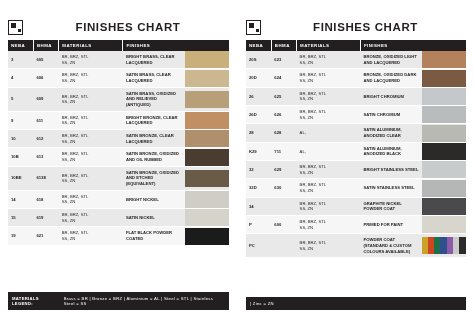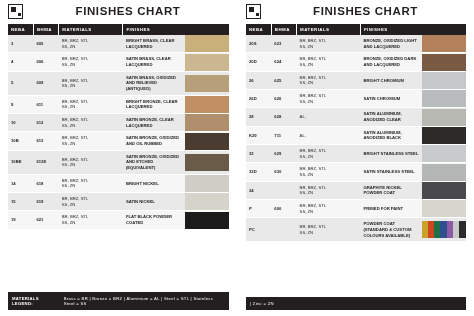--- a/index.html
+++ b/index.html
@@ -1,18 +1,18 @@
 <!DOCTYPE html>
 <html><head>
 <meta charset="utf-8">
 <style>
   html,body{margin:0;padding:0;background:#ffffff;}
   body{width:474px;height:316px;overflow:hidden;font-family:"Liberation Sans",sans-serif;color:#231f20;}
   .page{position:relative;width:474px;height:316px;display:flex;}
-  .panel{position:relative;width:237px;height:316px;box-sizing:border-box;padding:0 8px 0 8px;}
+  .panel{position:relative;width:237px;height:316px;box-sizing:border-box;padding:16px 8px 0 8px;}
   .panel.right{border-left:1px solid #ffffff;}
   .phead{display:flex;align-items:center;height:22px;}
   .logo{width:13px;height:13px;border:1.5px solid #231f20;position:relative;flex:0 0 auto;margin-right:4px;}
   .logo:before{content:"";position:absolute;left:2px;top:2px;width:5px;height:5px;background:#231f20;}
   .logo:after{content:"";position:absolute;right:1.5px;bottom:1.5px;width:3px;height:3px;background:#231f20;}
   .ptitle{flex:1;text-align:center;font-size:11.5px;font-weight:bold;letter-spacing:.6px;color:#231f20;}
   .ptitle.right{padding-right:0;}
   table.chart{width:100%;border-collapse:collapse;table-layout:fixed;margin-top:2px;}
   table.chart col.c1{width:11.5%;}
   table.chart col.c2{width:11.5%;}

